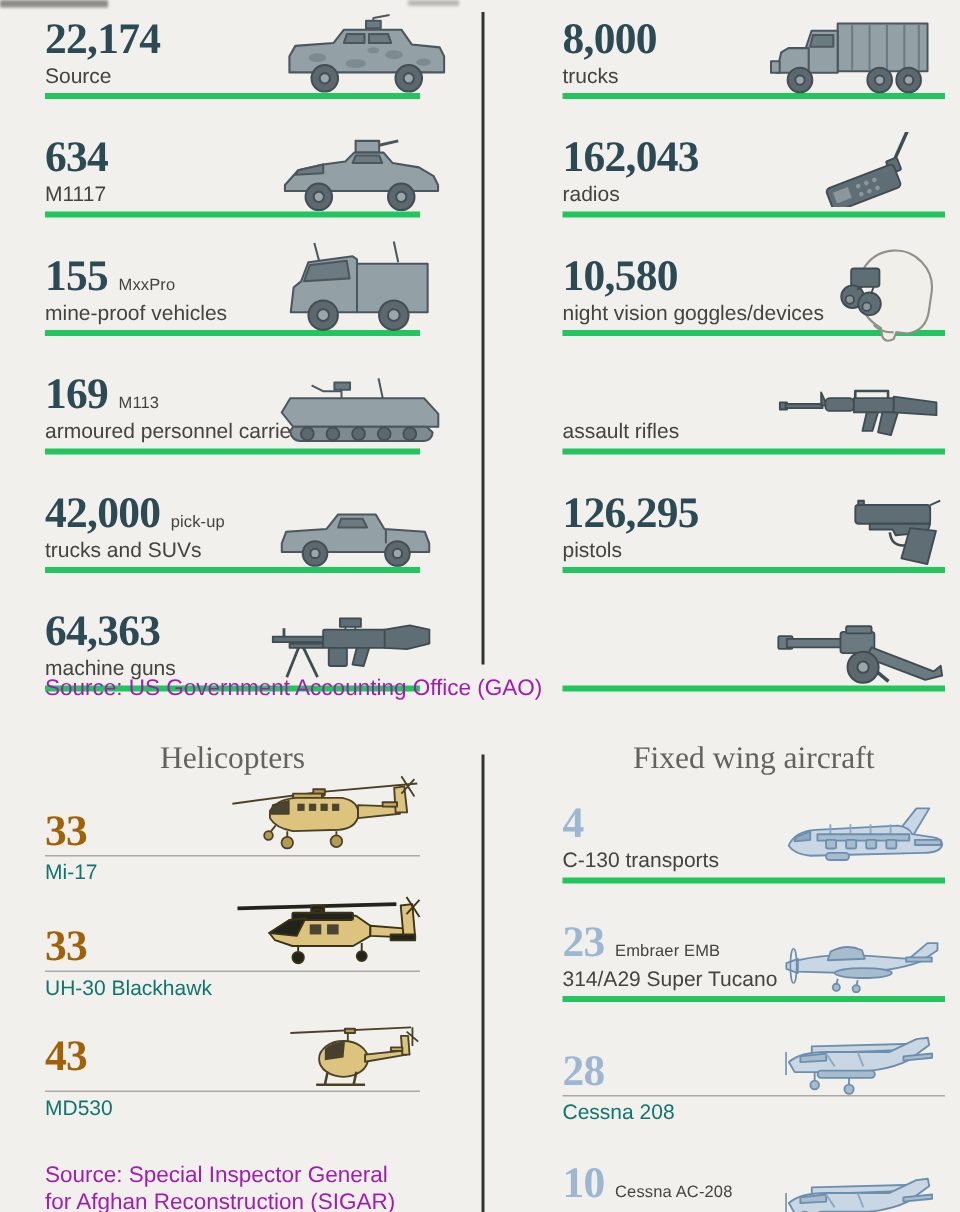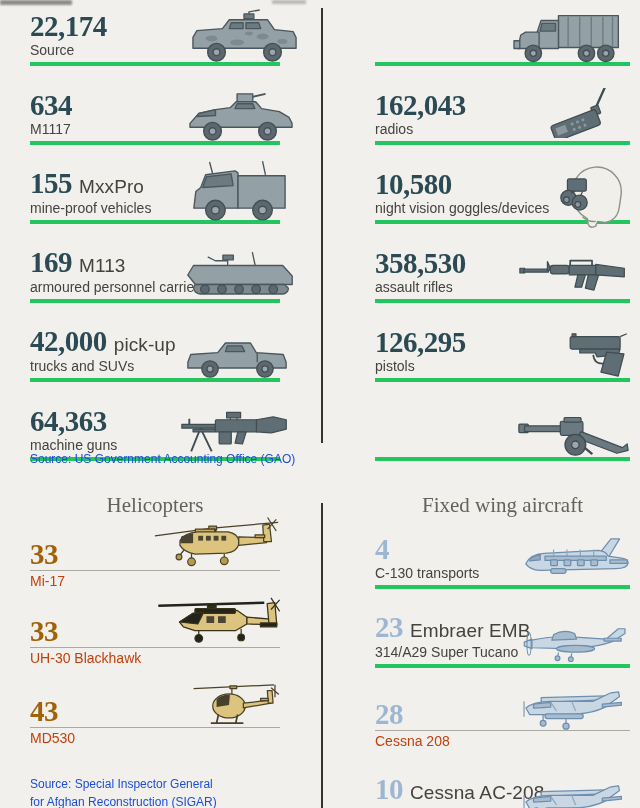--- a/index.html
+++ b/index.html
@@ -8,28 +8,28 @@
   .col{position:absolute;}
   .row{position:relative;border-bottom:4px solid #22c55e;}
   .brow{position:relative;border-bottom:1px solid #aba9a2;display:flex;align-items:flex-end;}
   .txt{position:absolute;left:0;bottom:3px;}
   .numline{white-space:nowrap;}
   .num,.bnum{font-family:"Liberation Serif",serif;font-weight:bold;font-size:29px;line-height:.95;
        color:#2b4a54;letter-spacing:-.5px;}
   .bnum{display:block;padding-bottom:1px;}
   .gold{color:#a16207;}
   .blue{color:#9db7d3;}
-  .inline-lbl{font-size:19px;color:#44433d;margin-left:7px;letter-spacing:.1px;}
+  .inline-lbl{font-size:11px;color:#44433d;margin-left:7px;letter-spacing:.1px;}
   .lbl{font-size:14px;color:#44433d;line-height:1.18;margin-top:2px;white-space:nowrap;}
-  .blabel{font-size:14px;color:#c2410c;line-height:17px;margin-top:2px;white-space:nowrap;}
+  .blabel{font-size:14px;color:#0f766e;line-height:17px;margin-top:2px;white-space:nowrap;}
   .icon{position:absolute;bottom:-1px;right:0;line-height:0;}
   .icon svg{display:block;}
   .section-title{font-family:"Liberation Serif",serif;font-size:21px;color:#63625d;
        text-align:center;line-height:26px;height:26px;}
-  .source{font-size:12px;color:#1d4ed8;line-height:18px;}
+  .source{font-size:15px;color:#a21caf;line-height:18px;}
   .divider{position:absolute;left:321px;width:2px;background:#33332f;}
   .artifact{position:absolute;top:0;height:5px;background:#3c3a36;filter:blur(1px);}
 </style>
 </head>
 <body>
 
 <div id="frame">
 
   <div class="artifact" style="left:0;width:72px;opacity:.55;"></div>
   <div class="artifact" style="left:272px;width:34px;height:4px;opacity:.3;"></div>
@@ -182,20 +182,24 @@
             <rect x="42" y="29" width="13" height="13" rx="1"></rect>
           </g>
         </svg>
       </span>
     </div>
   </div>
 
   <div class="col" id="col-tr" style="left:375px;top:0;width:255px;">
 
     <div class="row" style="height:62px;">
+      <div class="txt">
+        <div class="numline"><span class="num">8,000</span></div>
+        <div class="lbl">trucks</div>
+      </div>
       <span class="icon">
         <svg width="118" height="57" viewBox="0 0 122 59">
           <g stroke="#4b575d" stroke-width="1.4" stroke-linejoin="round">
             <rect x="48" y="10" width="62" height="33" fill="#93a0a6"></rect>
             <path d="M58 11 v31 M70 11 v31 M82 11 v31 M94 11 v31 M104 11 v31" stroke="#6c7a81" fill="none"></path>
             <path d="M26 44 L26 27 L30 15 L48 15 L48 44 Z" fill="#93a0a6"></path>
             <path d="M31 18 L45 18 L45 26 L29 26 Z" fill="#6c7a81"></path>
             <path d="M6 44 L9 30 L14 27 L28 27 L28 44 Z" fill="#93a0a6"></path>
             <rect x="2" y="36" width="6" height="8" fill="#93a0a6"></rect>
           </g>
@@ -254,21 +258,20 @@
             <circle cx="13" cy="40" r="3" fill="#8b979d"></circle>
             <circle cx="25" cy="45" r="3" fill="#8b979d"></circle>
             <path d="M22 31 l-4 2 M30 31 l-2 5" fill="none"></path>
           </g>
         </svg>
       </span>
     </div>
 
     <div class="row" style="height:75px;">
       <div class="txt">
-        <div class="numline"><span class="num">358,530</span></div>
         <div class="lbl">assault rifles</div>
       </div>
       <span class="icon" style="bottom:6px;">
         <svg width="112" height="40" viewBox="0 0 118 42">
           <g stroke="#3f4c52" stroke-width="1.3" stroke-linejoin="round" fill="#5f6d74">
             <rect x="2" y="16" width="5" height="5"></rect>
             <rect x="6" y="17" width="26" height="3"></rect>
             <path d="M31 18 L31 9 L35 18 Z"></path>
             <rect x="34" y="13" width="20" height="9" rx="3"></rect>
             <rect x="54" y="13" width="28" height="10"></rect>
@@ -379,21 +382,21 @@
           </g>
           <g stroke="#3a3317" stroke-width="1.2">
             <circle cx="44" cy="44" r="4" fill="#23231d"></circle>
               <circle cx="88" cy="43" r="3.5" fill="#23231d"></circle>
           </g>
         </svg>
       </span>
     </div>
     <div class="blabel">UH-30 Blackhawk</div>
 
-    <div class="brow" style="height:44px;margin-top:16px;">
+    <div class="brow" style="height:44px;margin-top:16px;align-items:center;">
       <span class="bnum gold">43</span>
       <span class="icon" style="bottom:0;">
         <svg width="102" height="45" viewBox="0 0 106 47">
           <g stroke="#4a4126" stroke-width="1.3" stroke-linejoin="round">
             <path d="M16 7 L100 3" fill="none"></path>
             <rect x="54" y="4" width="7" height="3" fill="#b59b4f"></rect>
             <path d="M56 7 v7" fill="none"></path>
             <ellipse cx="53" cy="25" rx="17" ry="12.5" fill="#dcc47e"></ellipse>
             <path d="M40 18 a17 12.5 0 0 1 14 -5 l-1 11 l-13 2 Z" fill="#46402c" stroke="none"></path>
             <path d="M68 22 L97 19 L97 22 L68 27 Z" fill="#dcc47e"></path>

